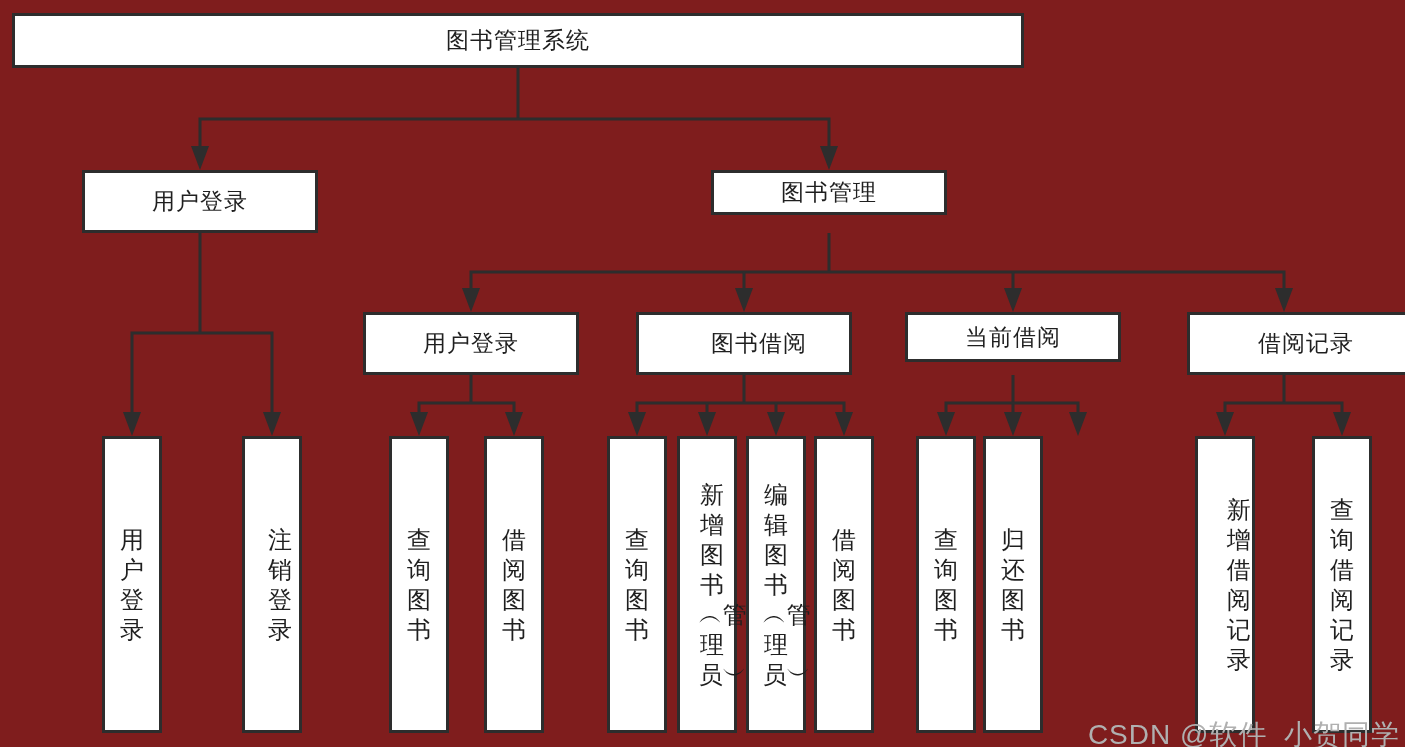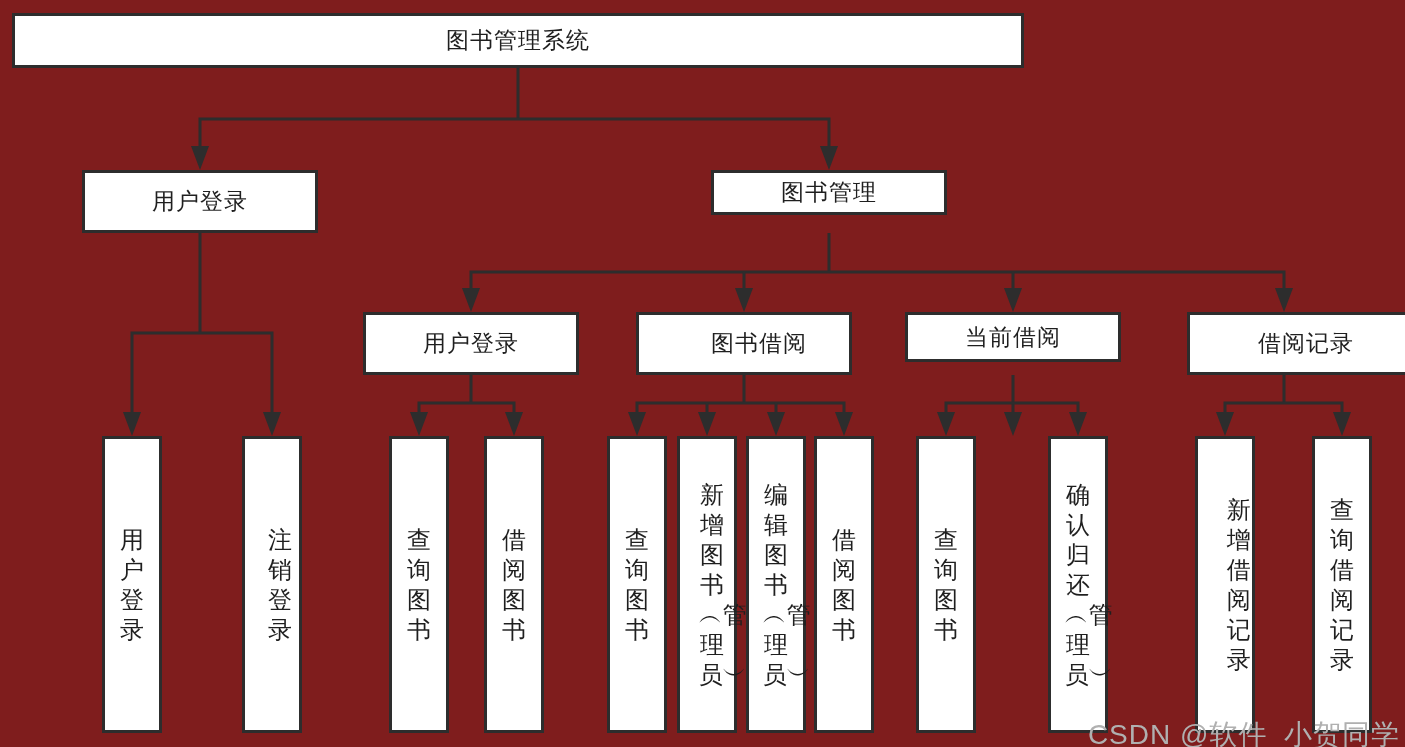--- a/index.html
+++ b/index.html
@@ -177,22 +177,22 @@
   <div class="node vbox l7">
     <span class="vtext">编辑图书︵管理员︶</span>
   </div>
   <div class="node vbox l8">
     <span class="vtext">借阅图书</span>
   </div>
 
   <div class="node vbox l9">
     <span class="vtext">查询图书</span>
   </div>
-  <div class="node vbox l11">
-    <span class="vtext">确认归还︵管理员︶</span>
+  <div class="node vbox l10">
+    <span class="vtext">归还图书</span>
   </div>
 
   <div class="node vbox l12">
     <span class="vtext">新增借阅记录</span>
   </div>
   <div class="node vbox l13">
     <span class="vtext">查询借阅记录</span>
   </div>
 
   <div class="watermark">CSDN @软件_小贺同学</div>

